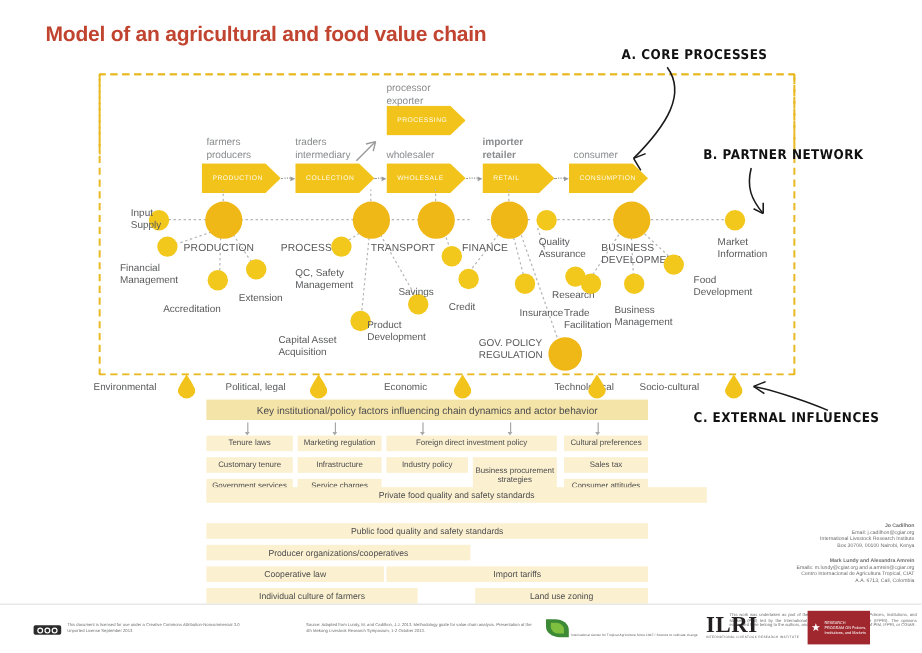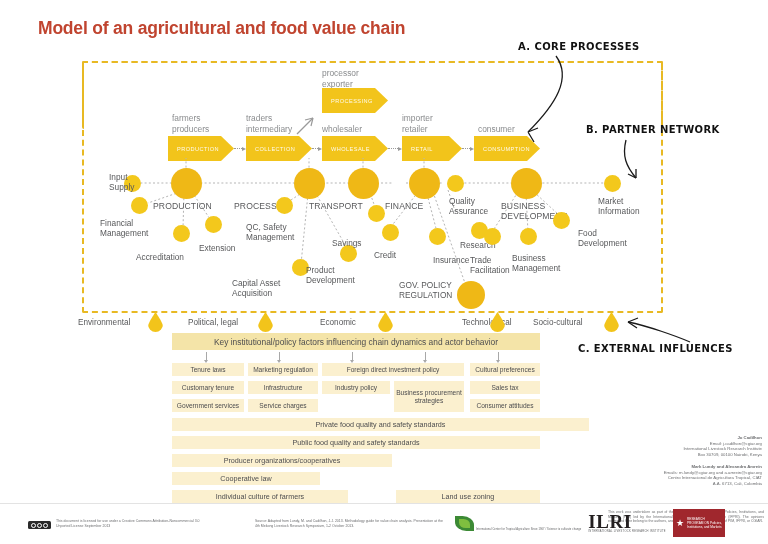--- a/index.html
+++ b/index.html
@@ -189,21 +189,21 @@
     <div style="white-space:pre-line">farmers
 producers</div>
   </div>
   <div class="actor" style="left:246px;top:113px;">
     <div style="white-space:pre-line">traders
 intermediary</div>
   </div>
   <div class="actor" style="left:322px;top:124px;">
     <div style="white-space:pre-line">wholesaler</div>
   </div>
-  <div class="actor" style="left:402px;top:113px;">
+  <div class="actor" style="left:402px;top:113px;font-weight:bold;">
     <div style="white-space:pre-line">importer
 retailer</div>
   </div>
   <div class="actor" style="left:478px;top:124px;">
     <div style="white-space:pre-line">consumer</div>
   </div>
   <div class="actor" style="left:322px;top:68px;">
     <div style="white-space:pre-line">processor
 exporter</div>
   </div>
@@ -380,24 +380,25 @@
 
   <div class="fbox" style="left:322px;top:363px;width:142px;height:13px;">Foreign direct investment policy</div>
   <div class="fbox" style="left:322px;top:381px;width:68px;height:13px;">Industry policy</div>
 
   <div class="fbox" style="left:394px;top:381px;width:70px;height:31px;">Business procurement strategies</div>
 
   <div class="fbox" style="left:470px;top:363px;width:70px;height:13px;">Cultural preferences</div>
   <div class="fbox" style="left:470px;top:381px;width:70px;height:13px;">Sales tax</div>
   <div class="fbox" style="left:470px;top:399px;width:70px;height:13px;">Consumer attitudes</div>
 
-  <div class="wbar" style="left:172px;top:418px;width:417px;">Private food quality and safety standards</div>
+  <div class="wbar" style="left:172px;top:406px;width:417px;">Private food quality and safety standards</div>
   <div class="wbar" style="left:172px;top:436px;width:368px;">Public food quality and safety standards</div>
   <div class="wbar" style="left:172px;top:454px;width:220px;">Producer organizations/cooperatives</div>
   <div class="wbar" style="left:172px;top:472px;width:148px;">Cooperative law</div>
+  <div class="wbar" style="left:322px;top:472px;width:218px;">Import tariffs</div>
   <div class="wbar" style="left:172px;top:490px;width:176px;">Individual culture of farmers</div>
   <div class="wbar" style="left:396px;top:490px;width:144px;">Land use zoning</div>
 
   <div class="credits" style="top:435px;">
     <div class="nm">Jo Cadilhon</div>
     <div>Email: j.cadilhon@cgiar.org</div>
     <div>International Livestock Research Institute</div>
     <div>Box 30709, 00100 Nairobi, Kenya</div>
   </div>
   <div class="credits" style="top:464px;">

